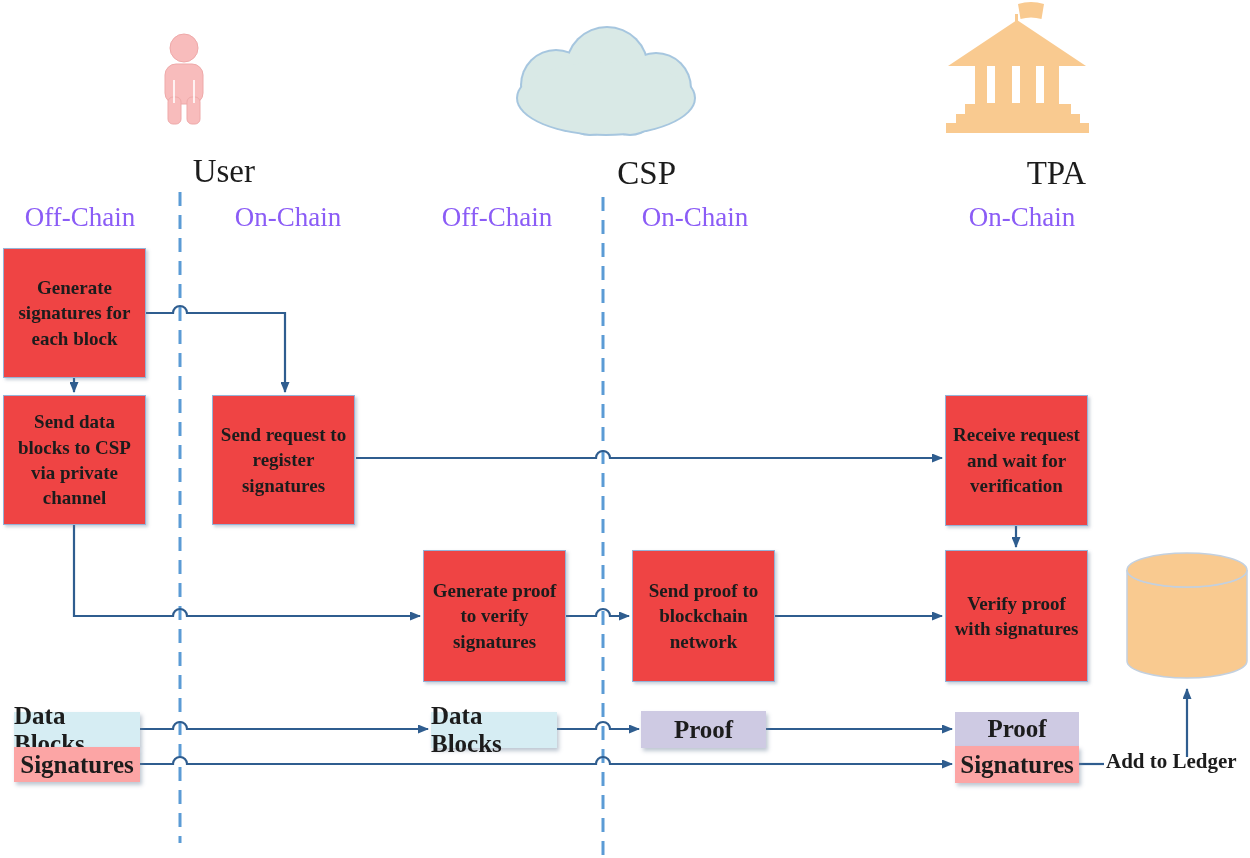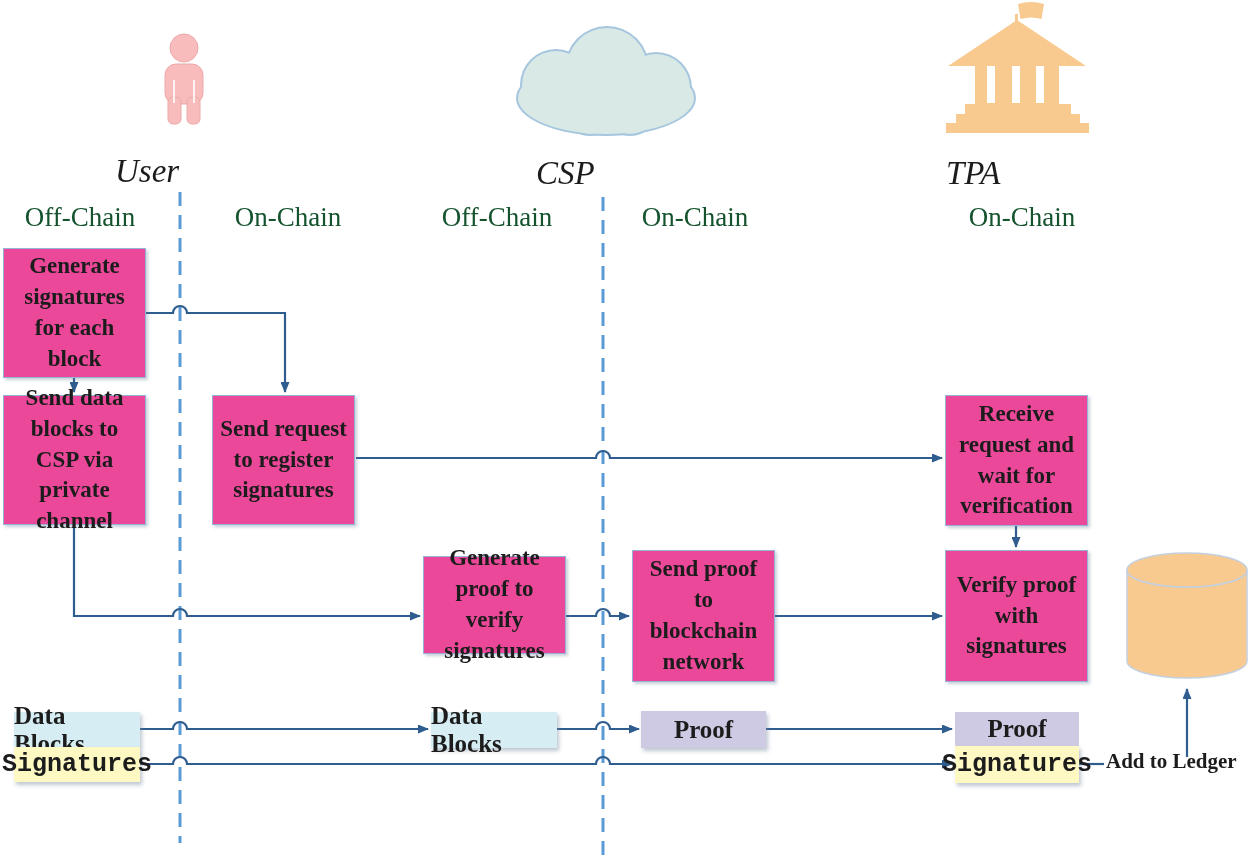--- a/index.html
+++ b/index.html
@@ -2,51 +2,51 @@
 <html><head>
 <meta charset="utf-8">
 <style>
   html,body{margin:0;padding:0;background:#ffffff;}
   #stage{
     position:relative;width:1250px;height:858px;background:#ffffff;overflow:hidden;
     font-family:"Liberation Serif","DejaVu Serif",serif;color:#1c1c1c;
   }
   #wires{position:absolute;left:0;top:0;width:1250px;height:858px;}
   .entity-label{
-    position:absolute;width:140px;text-align:left;font-size:33px;line-height:1.1;font-style:italic;
+    position:absolute;width:140px;text-align:right;font-size:33px;line-height:1.1;
   }
   .lane-label{
-    position:absolute;width:140px;text-align:center;font-size:27px;line-height:1.1;color:#14532d;
+    position:absolute;width:140px;text-align:center;font-size:27px;line-height:1.1;color:#8b5cf6;
   }
   .step-box{
-    position:absolute;box-sizing:border-box;background:#ec4899;
+    position:absolute;box-sizing:border-box;background:#ef4444;
     border:1.6px solid #95b3d7;box-shadow:2px 2px 3px rgba(100,120,150,.35);
     display:flex;align-items:center;justify-content:center;
-    text-align:center;font-size:23px;font-weight:bold;line-height:1.34;padding:4px 7px;
+    text-align:center;font-size:19px;font-weight:bold;line-height:1.34;padding:4px 7px;
   }
   .tag{
     position:absolute;box-sizing:border-box;display:flex;align-items:center;justify-content:center;
     font-size:25px;font-weight:bold;box-shadow:2px 3px 4px rgba(110,130,155,.45);
   }
   .tag.no-shadow{box-shadow:none;}
   .bg-datablocks{background:#d6edf3;}
-  .bg-signatures{background:#fef9c3;font-family:Liberation Mono, monospace;}
+  .bg-signatures{background:#fca5a5;}
   .bg-proof{background:#cecae3;}
   .ledger-note{
     position:absolute;font-size:21px;font-weight:bold;white-space:nowrap;
   }
   
   #lbl-user{left:115px;top:153px;} #lbl-csp{left:536px;top:155px;} #lbl-tpa{left:946px;top:155px;}
   #lane-user-off{left:10px;top:203px;} #lane-user-on{left:218px;top:203px;}
   #lane-csp-off{left:427px;top:203px;} #lane-csp-on{left:625px;top:203px;}
   #lane-tpa-on{left:952px;top:203px;}
   #b1{left:3px;top:248px;width:143px;height:130px;}
   #b2{left:3px;top:395px;width:143px;height:130px;}
   #b3{left:212px;top:395px;width:143px;height:130px;}
-  #b4{left:423px;top:550px;width:143px;height:98px;margin-top:6px;}
+  #b4{left:423px;top:550px;width:143px;height:132px;}
   #b5{left:632px;top:550px;width:143px;height:132px;}
   #b6{left:945px;top:395px;width:143px;height:131px;}
   #b7{left:945px;top:550px;width:143px;height:132px;}
   #tag-db-user{left:14px;top:712px;width:126px;height:35px;}
   #tag-sig-user{left:14px;top:747px;width:126px;height:35px;}
   #tag-db-csp{left:431px;top:712px;width:126px;height:36px;}
   #tag-proof-csp{left:641px;top:711px;width:125px;height:37px;}
   #tag-proof-tpa{left:955px;top:712px;width:124px;height:34px;}
   #tag-sig-tpa{left:955px;top:746px;width:124px;height:37px;}
   #ledger-note{left:1106px;top:749px;}

